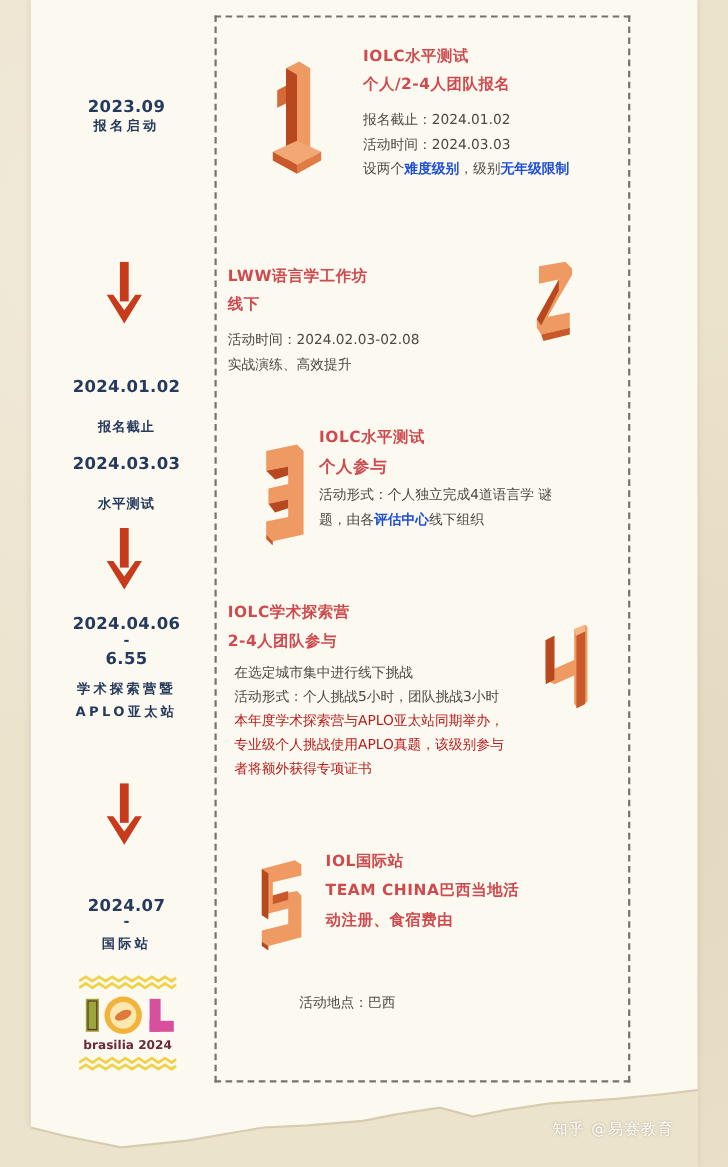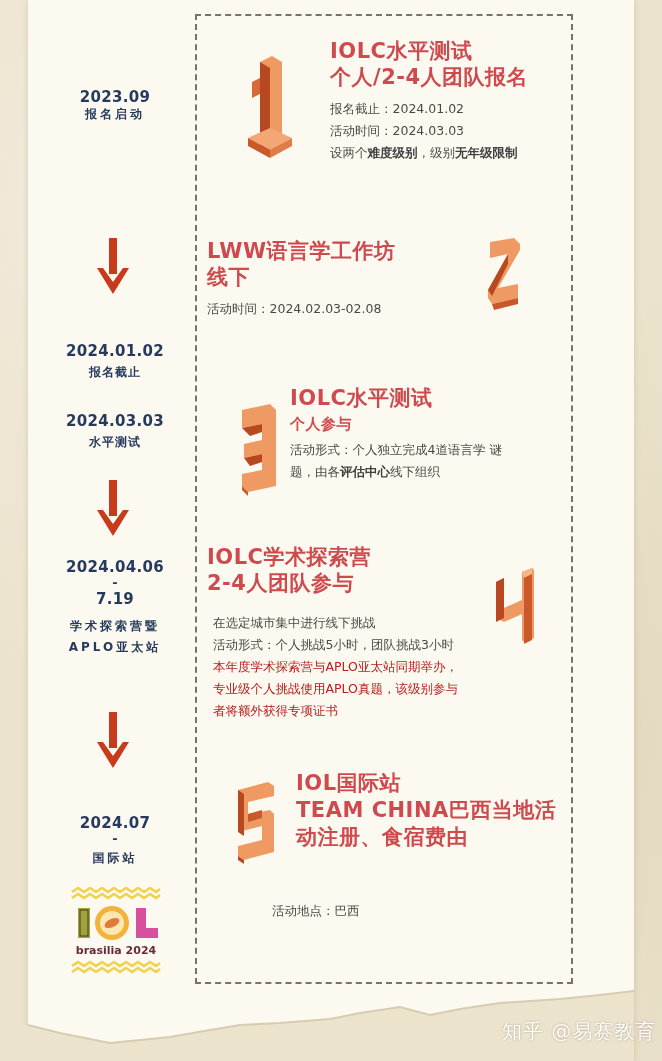--- a/index.html
+++ b/index.html
@@ -31,46 +31,46 @@
       border: 2px dashed #77726a;
     }
     .timeline-col {
       position: absolute; left: 40px; top: 0; width: 150px;
     }
     .t-block {
       position: absolute; left: 0; width: 150px; text-align: center;
       color: #263a5e; font-weight: bold;
     }
     .t-date { font-size: 15px; letter-spacing: 0.3px; }
-    .t-label { font-size: 12px; letter-spacing: 3px; margin-top: 4px; }
+    .t-label { font-size: 12px; letter-spacing: 3px; margin-top: 20px; }
     .t-dash { font-size: 13px; line-height: 14px; }
     .arrow {
       position: absolute; left: 55px; width: 36px; height: 60px;
     }
     .step {
       position: absolute;
     }
     .s-title {
-      color: #cf4a4f; font-weight: bold; font-size: 21px; line-height: 26px;
+      color: #cf4a4f; font-weight: bold; font-size: 14px; line-height: 26px;
       letter-spacing: 0.5px;
     }
     .s-text {
       color: #4c4844; font-size: 12.5px; line-height: 22px;
     }
-    .hl { color: #404040; font-weight: bold; }
+    .hl { color: #1d4ed8; font-weight: bold; }
     .teal { color: #b91c1c; }
     .num {
       position: absolute;
     }
     .logo-box {
       position: absolute; left: 68px; top: 886px; width: 96px; height: 92px;
     }
     .watermark {
       position: absolute; left: 502px; top: 1018px;
-      color: #ffffff; font-size: 20px; letter-spacing: 1px;
+      color: #ffffff; font-size: 14px; letter-spacing: 1px;
       text-shadow: 0 0 2px rgba(120,100,70,0.6);
     }
   </style>
 </head>
 <body>
 
 <div class="outer-texture"></div>
 <div class="paper"></div>
 
 <svg class="torn-edge" viewBox="0 0 662 76" preserveAspectRatio="none">
@@ -102,21 +102,21 @@
   </div>
 
   <svg class="arrow" style="top:480px;" viewBox="0 0 36 60">
     <rect x="14" y="0" width="8" height="36" fill="#c83a1c"></rect>
     <polygon points="2,30 18,56 34,30 28,30 18,44 8,30" fill="#c83a1c"></polygon>
   </svg>
 
   <div class="t-block" style="top:558px;">
     <div class="t-date">2024.04.06</div>
     <div class="t-dash">-</div>
-    <div class="t-date">7.19</div>
+    <div class="t-date">6.55</div>
     <div class="t-label" style="margin-top:10px;">学术探索营暨</div>
     <div class="t-label" style="margin-top:4px;">APLO亚太站</div>
   </div>
 
   <svg class="arrow" style="top:712px;" viewBox="0 0 36 60">
     <rect x="14" y="0" width="8" height="36" fill="#c83a1c"></rect>
     <polygon points="2,30 18,56 34,30 28,30 18,44 8,30" fill="#c83a1c"></polygon>
   </svg>
 
   <div class="t-block" style="top:814px;">
@@ -158,20 +158,21 @@
   <div class="s-text">活动时间：2024.03.03</div>
   <div class="s-text">
     <span>设两个</span><span class="hl">难度级别</span><span>，级别</span><span class="hl">无年级限制</span>
   </div>
 </div>
 
 <div class="step" style="left:207px; top:238px; width:280px;">
   <div class="s-title">LWW语言学工作坊</div>
   <div class="s-title" style="margin-bottom:8px;">线下</div>
   <div class="s-text">活动时间：2024.02.03-02.08</div>
+  <div class="s-text">实战演练、高效提升</div>
 </div>
 <svg class="num" style="left:484px; top:238px;" width="40" height="76" viewBox="0 0 40 76">
   <polygon points="6,4 30,0 36,6 36,12 14,50 34,46 34,60 8,66 4,60 4,52 24,16 6,20" fill="#ef9a62"></polygon>
   <polygon points="4,52 24,16 24,26 8,58" fill="#b8481f"></polygon>
   <polygon points="8,66 34,60 34,66 10,72" fill="#c9592a"></polygon>
 </svg>
 
 <svg class="num" style="left:238px; top:400px;" width="42" height="96" viewBox="0 0 42 96">
   <polygon points="4,10 32,4 38,10 38,86 10,92 4,86 4,74 24,70 24,54 6,58 6,44 24,40 24,24 4,28" fill="#ef9a62"></polygon>
   <polygon points="4,28 24,24 24,32 12,36" fill="#b8481f"></polygon>
@@ -182,21 +183,21 @@
   <div class="s-title">IOLC水平测试</div>
   <div class="s-title" style="font-size:15px; margin-bottom:2px;">个人参与</div>
   <div class="s-text">活动形式：个人独立完成4道语言学 谜</div>
   <div class="s-text">
     <span>题，由各</span><span class="hl">评估中心</span><span>线下组织</span>
   </div>
 </div>
 
 <div class="step" style="left:207px; top:544px; width:300px;">
   <div class="s-title">IOLC学术探索营</div>
-  <div class="s-title" style="margin-bottom:16px;">2-4人团队参与</div>
+  <div class="s-title" style="margin-bottom:4px;">2-4人团队参与</div>
   <div style="padding-left:6px;">
     <div class="s-text">在选定城市集中进行线下挑战</div>
     <div class="s-text">活动形式：个人挑战5小时，团队挑战3小时</div>
     <div class="s-text teal">本年度学术探索营与APLO亚太站同期举办，</div>
     <div class="s-text teal">专业级个人挑战使用APLO真题，该级别参与</div>
     <div class="s-text teal">者将额外获得专项证书</div>
   </div>
 </div>
 <svg class="num" style="left:494px; top:566px;" width="46" height="78" viewBox="0 0 46 78">
   <polygon points="2,16 10,12 10,42 28,34 28,6 38,2 40,4 40,72 30,76 28,74 28,48 10,56 2,52" fill="#ef9a62"></polygon>

